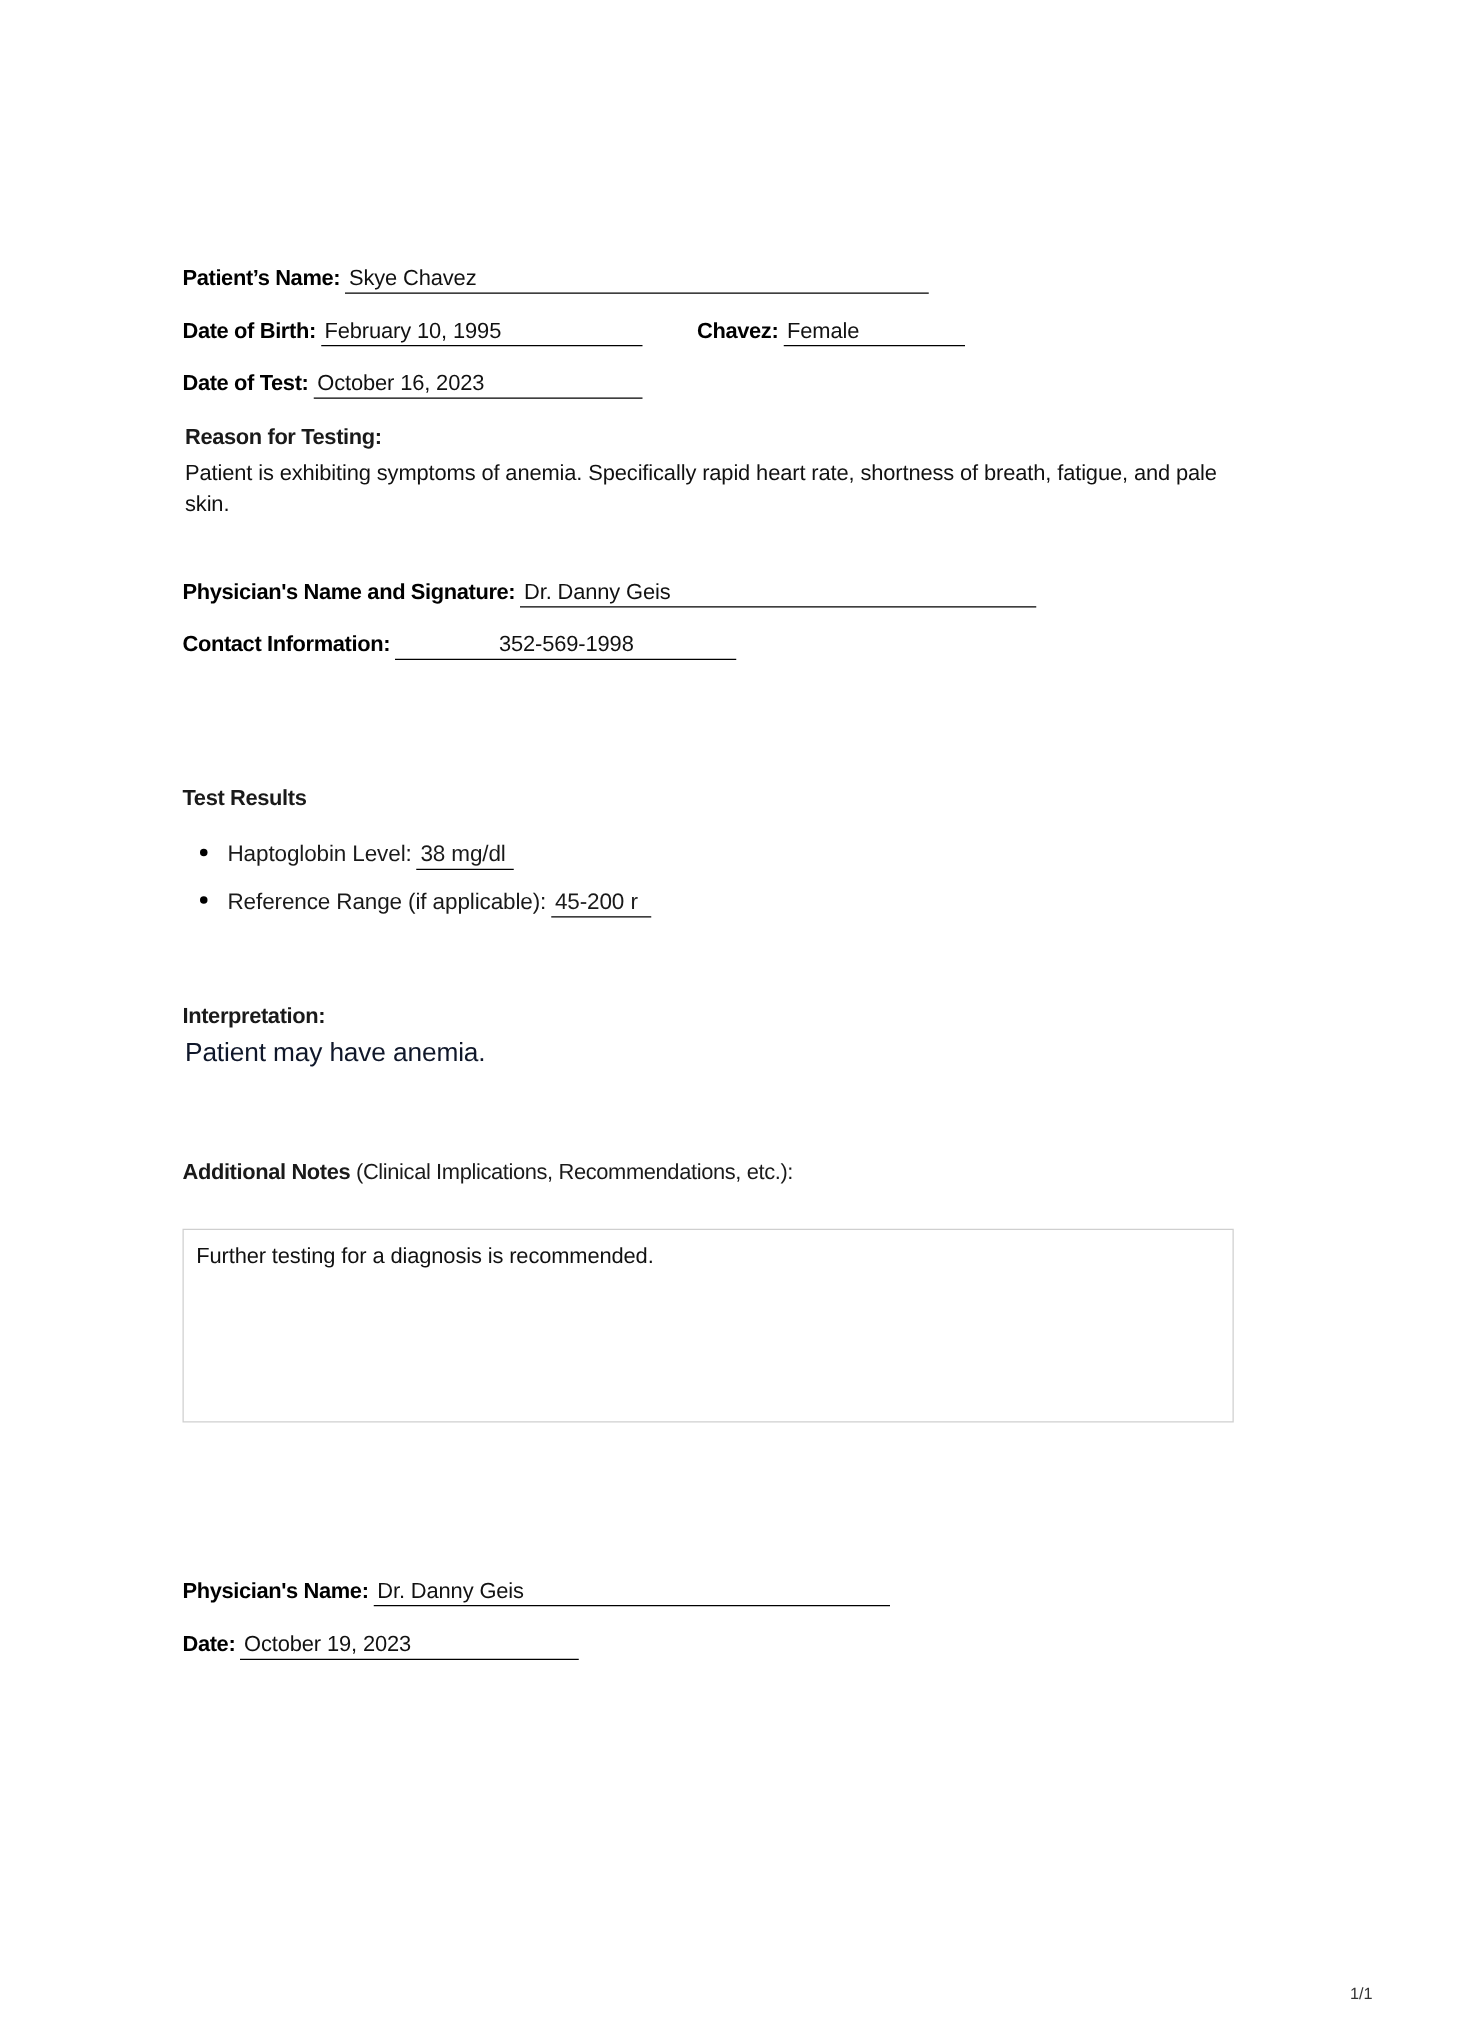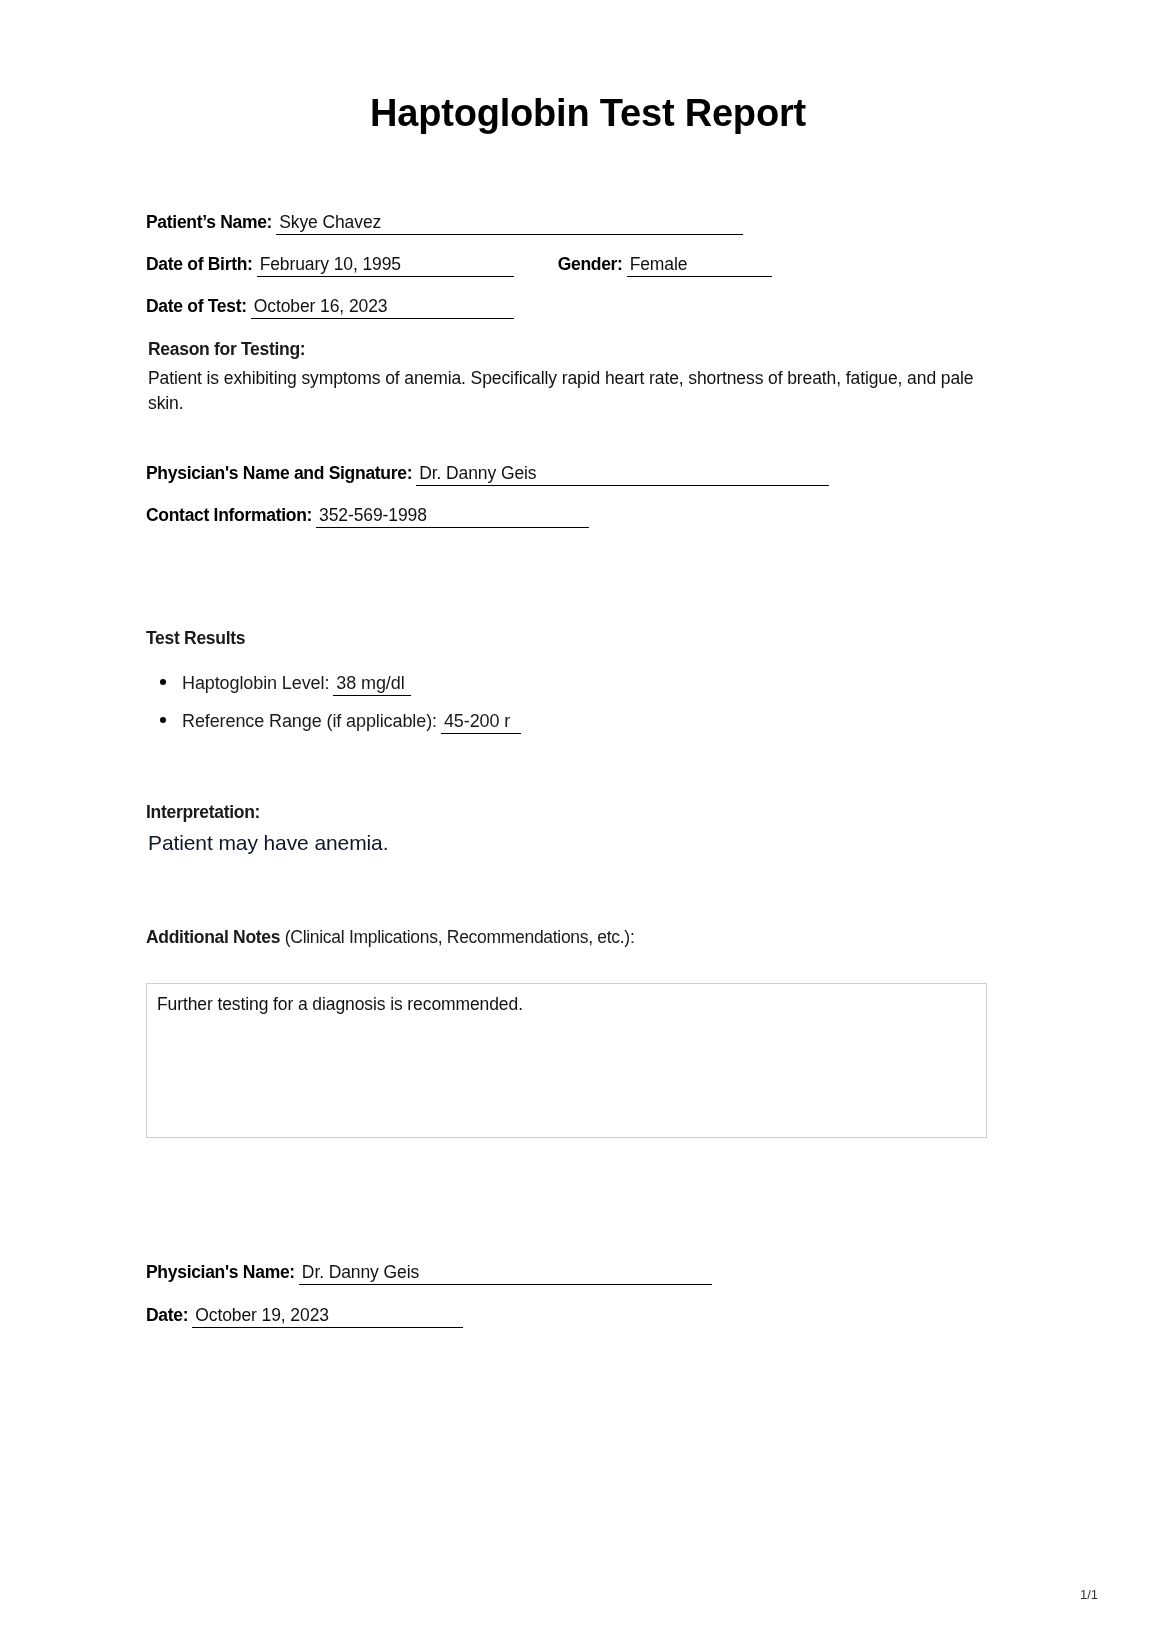--- a/index.html
+++ b/index.html
@@ -67,21 +67,21 @@
   #row-physician { top: 463px; }
   #row-contact   { top: 505px; }
   #row-sig-name  { top: 1262px; }
   #row-sig-date  { top: 1305px; }
 
   .val-name      { width: 462px; }
   .val-dob       { width: 252px; }
   .val-gender    { width: 140px; }
   .val-testdate  { width: 258px; }
   .val-physician { width: 408px; }
-  .val-contact   { width: 268px; }
+  .val-contact   { width: 268px; text-align: center; }
   .val-signame   { width: 408px; }
   .val-sigdate   { width: 266px; }
 
   .gender-lbl { margin-left: 44px; }
 
   
   .reason-head {
     position: absolute;
     left: 148px;
     top: 339px;
@@ -198,31 +198,30 @@
     bottom: 28px;
     font-size: 13px;
     color: #333;
   }
 </style>
 </head>
 <body>
 
 <div class="page">
 
-  <div class="doc-title">Haptoglobin Test Report</div>
 
   <div class="form-row" id="row-name">
     <span class="lbl">Patient’s Name:</span>
     <span class="val val-name">Skye Chavez</span>
   </div>
 
   <div class="form-row" id="row-dob">
     <span class="lbl">Date of Birth:</span>
     <span class="val val-dob">February 10, 1995</span>
-    <span class="lbl gender-lbl">Gender:</span>
+    <span class="lbl gender-lbl">Chavez:</span>
     <span class="val val-gender">Female</span>
   </div>
 
   <div class="form-row" id="row-test-date">
     <span class="lbl">Date of Test:</span>
     <span class="val val-testdate">October 16, 2023</span>
   </div>
 
   <div class="reason-head">Reason for Testing:</div>
   <div class="reason-body">Patient is exhibiting symptoms of anemia. Specifically rapid heart rate, shortness of breath, fatigue, and pale skin.</div>

